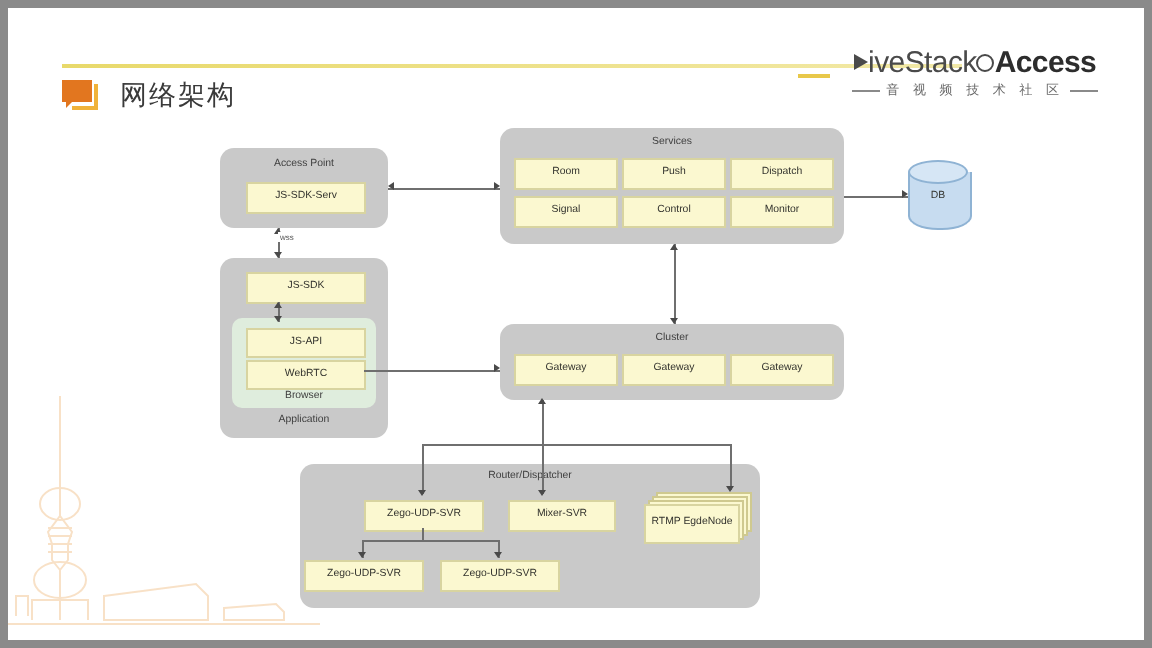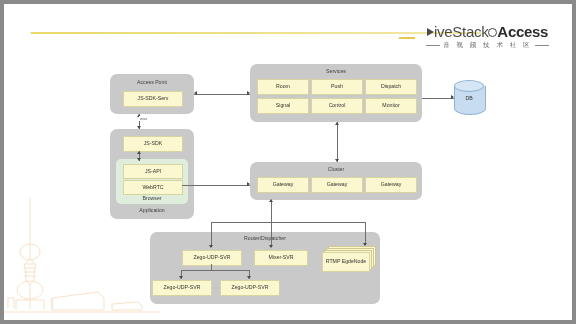--- a/index.html
+++ b/index.html
@@ -68,20 +68,29 @@
     <path d="M24 84 L36 84 M24 88 L36 88 M24 92 L36 92 M24 96 L36 96"></path>
     <path d="M16 130 L16 120 L44 120 L44 130"></path>
     <path d="M0 132 L160 132"></path>
     <path d="M52 118 L98 112 L104 118 L104 130 L52 130 Z"></path>
     <path d="M52 118 L52 130"></path>
     <path d="M112 124 L138 122 L142 126 L142 130 L112 130 Z"></path>
     <path d="M8 128 L8 118 L14 118 L14 128"></path>
   </svg>
 
   <div id="accent-line"></div>
+  <div id="title-row">
+    <div id="bubble-icon">
+      <div class="bq"></div>
+        <div class="btail"></div>
+        <div class="bl1"></div>
+        <div class="bl2"></div>
+    </div>
+    <div id="page-title">网络架构</div>
+  </div>
 
   <div id="logo">
     <div class="dash"></div>
     <div id="logo-main"><span class="play"></span><span>ive</span><span>Stack</span><span class="ring"></span><span class="bold">Access</span></div>
     <div id="logo-sub"><span class="sd"></span><span>音 视 频 技 术 社 区</span><span class="sd"></span></div>
   </div>
 
   <div class="grp" style="left:106px;top:70px;width:84px;height:40px;">
     <div class="grp-label" style="top:5px;">Access Point</div>
     <div class="ybox" style="left:13px;top:17px;width:58px;height:14px;">JS-SDK-Serv</div>

